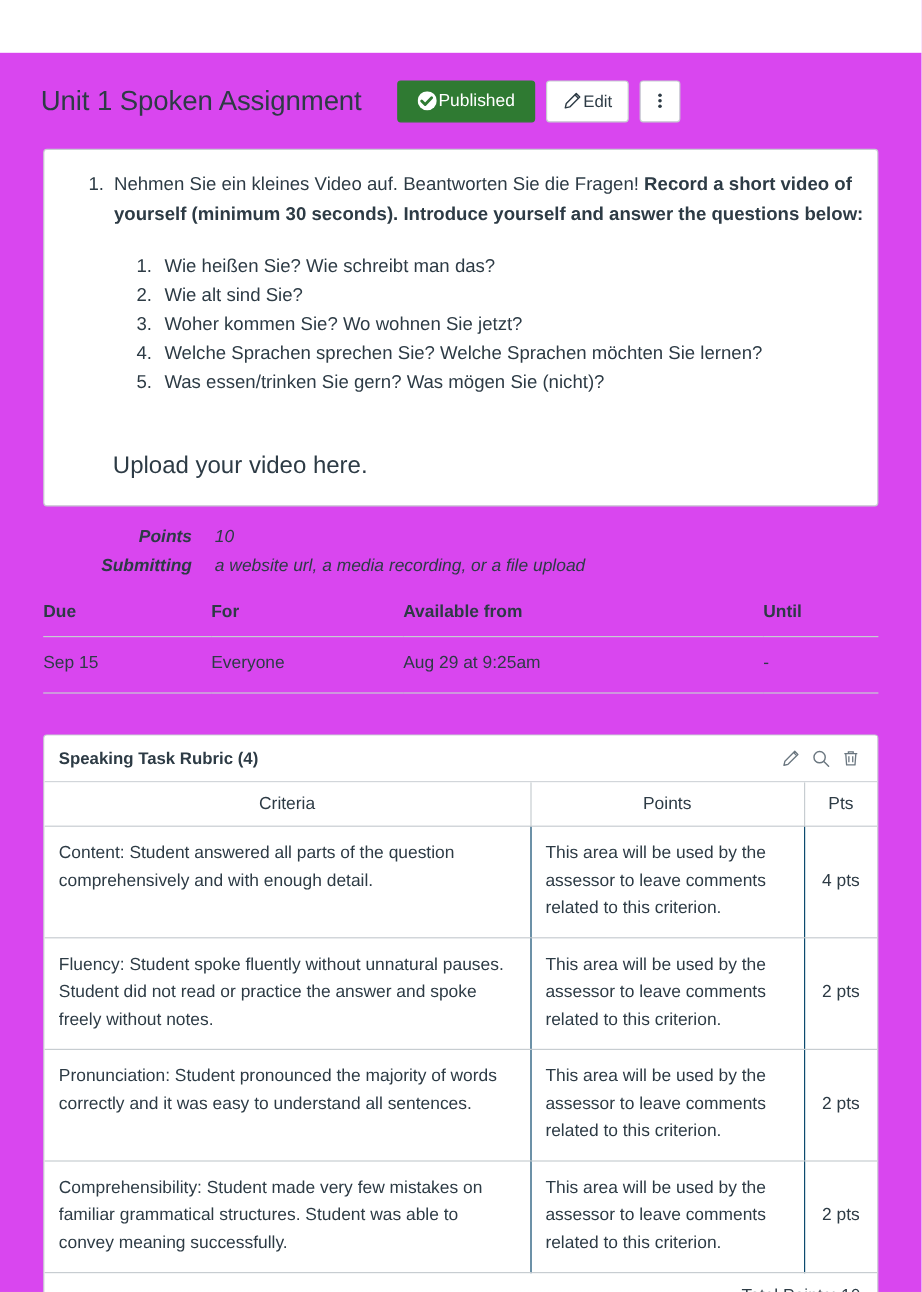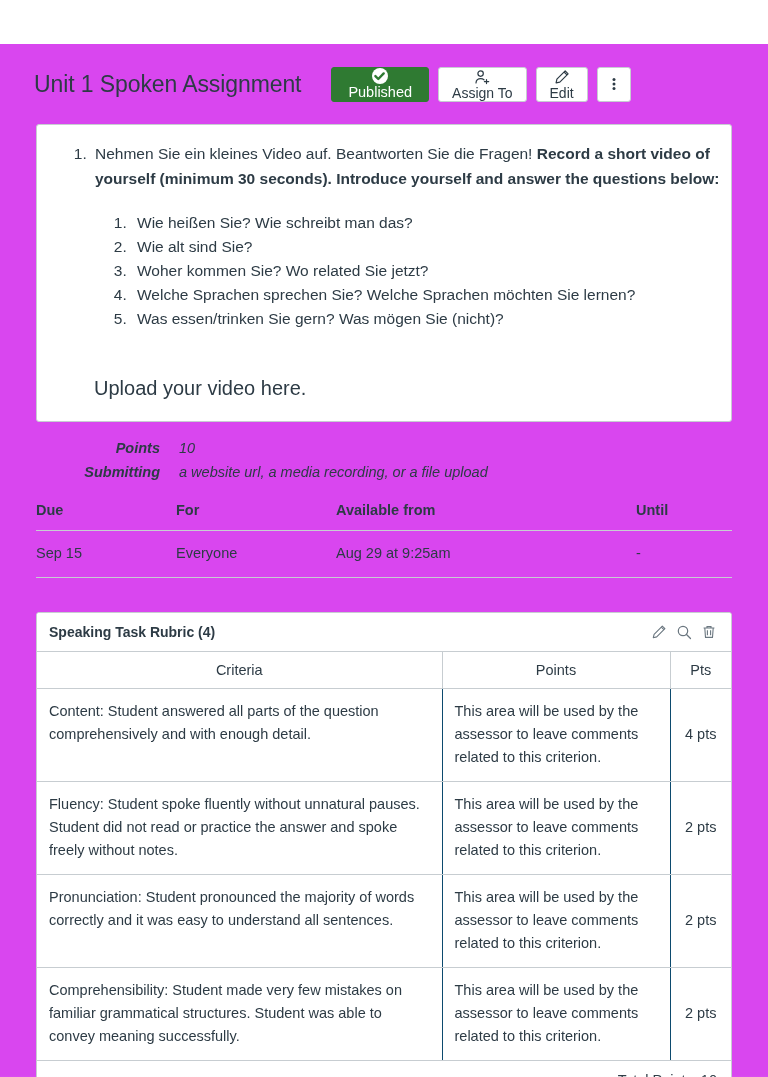--- a/index.html
+++ b/index.html
@@ -52,21 +52,20 @@
     height: 35px;
     padding: 0 13px;
     border: 1px solid #c7cdd1;
     border-radius: 3px;
     background: #ffffff;
     font-size: 14px;
     line-height: 1;
     color: #2d3b45;
     cursor: pointer;
     white-space: nowrap;
-    flex-direction: column;
   }
   .btn-published {
     background: #2f7a32;
     border-color: #2f7a32;
     color: #ffffff;
     padding: 0 16px;
     font-size: 14.5px;
   }
   .btn-kebab {
     width: 34px;
@@ -259,30 +258,20 @@
       <button class="btn btn-published">
         <span class="icon">
           <svg width="16" height="16" viewBox="0 0 16 16">
             <circle cx="8" cy="8" r="8" fill="#ffffff"></circle>
             <path d="M3.4 8.1l2.9 2.9 5.4-5.6" fill="none" stroke="#2f7a32" stroke-width="2.4" stroke-linecap="round" stroke-linejoin="round"></path>
           </svg>
         </span>
         <span>Published</span>
       </button>
 
-      <button class="btn">
-        <span class="icon">
-          <svg width="16" height="16" viewBox="0 0 16 16" fill="none" stroke="#2d3b45" stroke-width="1.2">
-            <circle cx="6.6" cy="4.6" r="2.7"></circle>
-            <path d="M2 14c0-2.7 2.1-4.4 4.6-4.4 1.3 0 2.5.4 3.4 1.2" stroke-linecap="round"></path>
-            <path d="M10.4 12.6h4.3M12.5 10.6v4" stroke-linecap="round"></path>
-          </svg>
-        </span>
-        <span>Assign To</span>
-      </button>
 
       <button class="btn">
         <span class="icon">
           <svg width="16" height="16" viewBox="0 0 16 16" fill="none" stroke="#2d3b45" stroke-width="1.2">
             <path d="M11.2 1.9l2.9 2.9-8.3 8.3-3.7.8.8-3.7z" stroke-linejoin="round"></path>
             <path d="M10.1 3l2.9 2.9"></path>
           </svg>
         </span>
         <span>Edit</span>
       </button>
@@ -300,21 +289,21 @@
     </div>
   </div>
 
   <div class="desc-card">
     <ol class="lvl1">
       <li>
         <span>Nehmen Sie ein kleines Video auf. Beantworten Sie die Fragen! </span><span class="desc-bold">Record a short video of yourself (minimum 30 seconds). Introduce yourself and answer the questions below:</span>
         <ol class="lvl2">
           <li>Wie heißen Sie? Wie schreibt man das?</li>
           <li>Wie alt sind Sie?</li>
-          <li>Woher kommen Sie? Wo related Sie jetzt?</li>
+          <li>Woher kommen Sie? Wo wohnen Sie jetzt?</li>
           <li>Welche Sprachen sprechen Sie? Welche Sprachen möchten Sie lernen?</li>
           <li>Was essen/trinken Sie gern? Was mögen Sie (nicht)?</li>
         </ol>
       </li>
     </ol>
     <div class="upload-line">Upload your video here.</div>
   </div>
 
   <div class="meta">
     <div class="meta-row">

